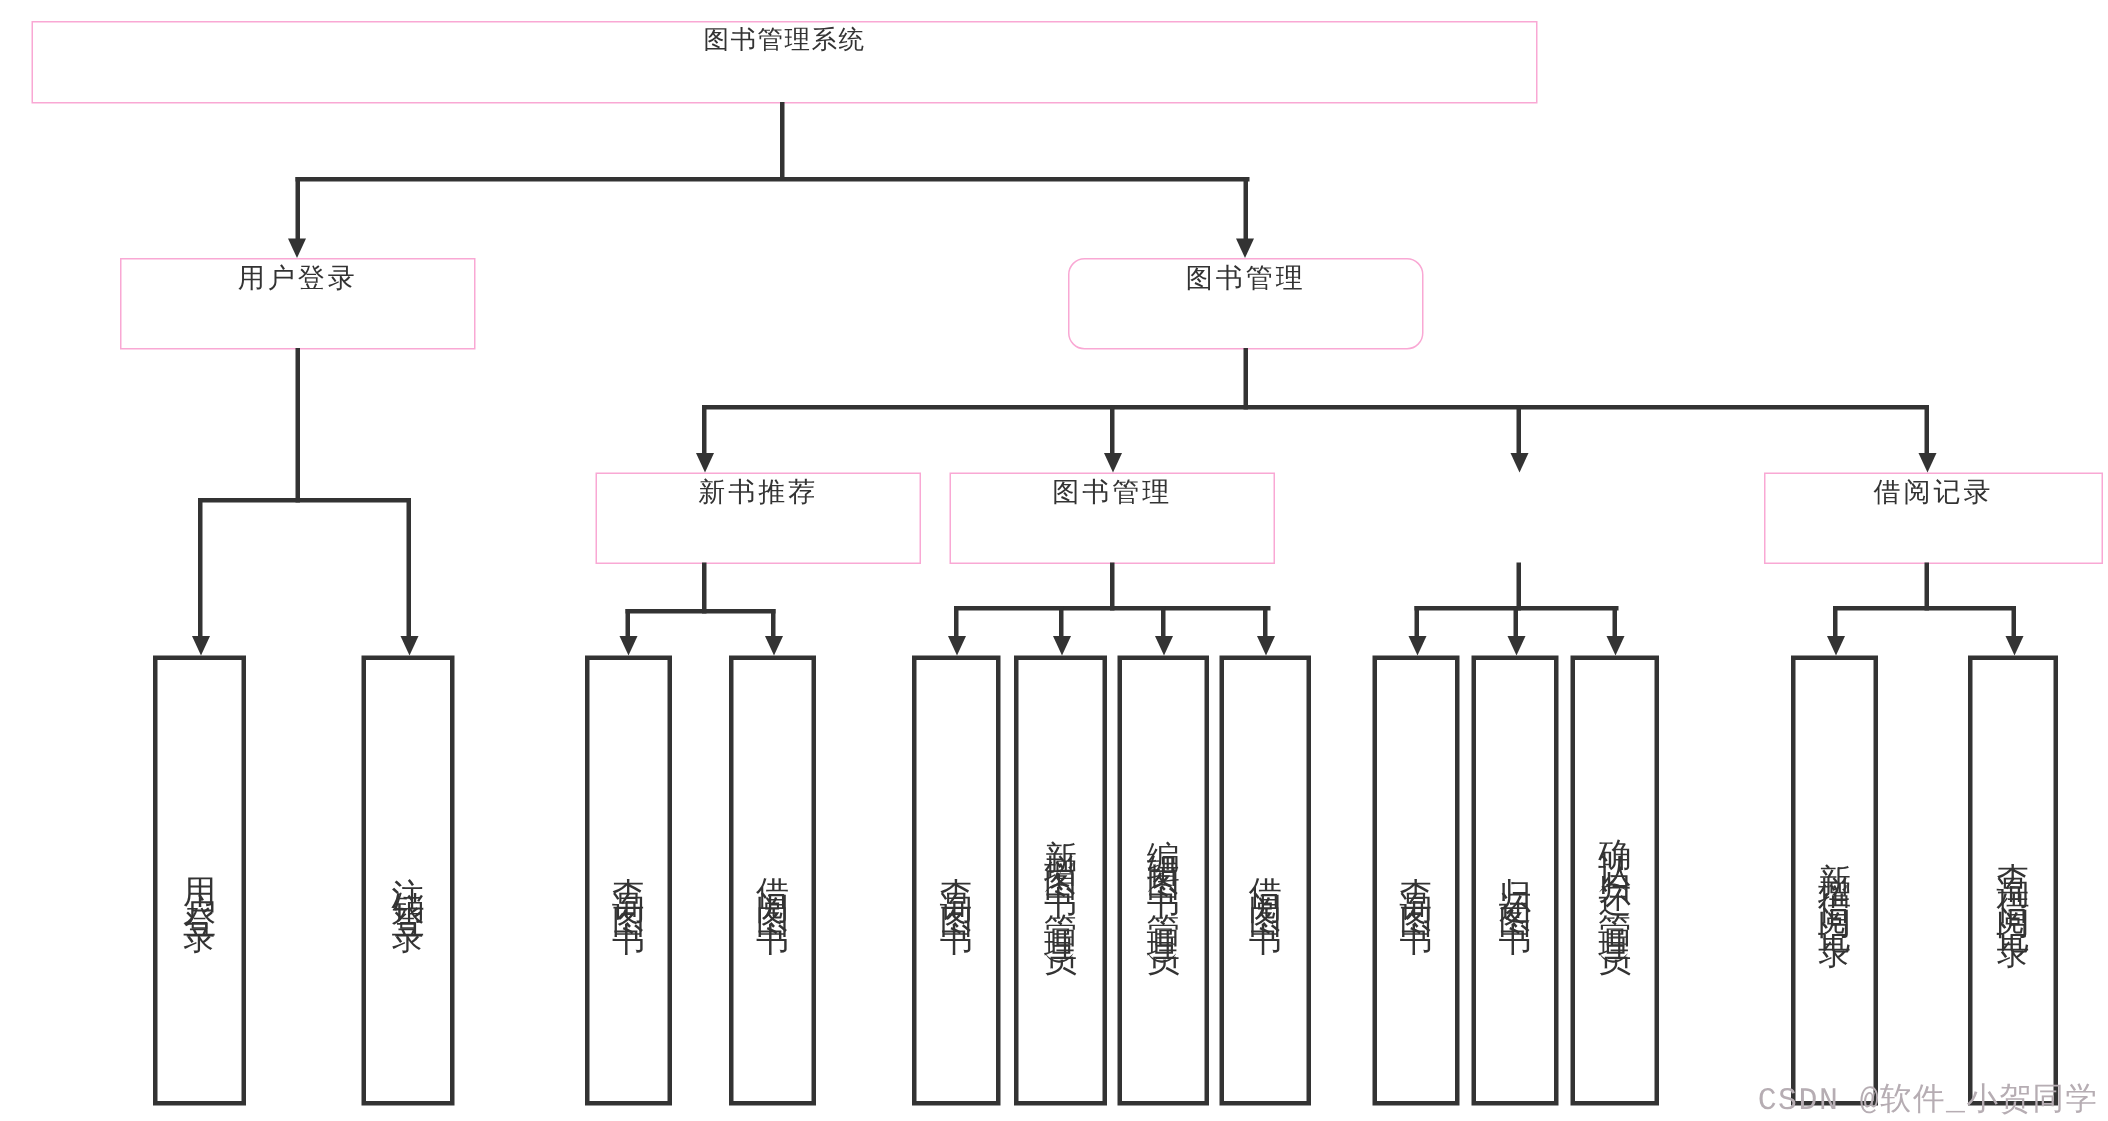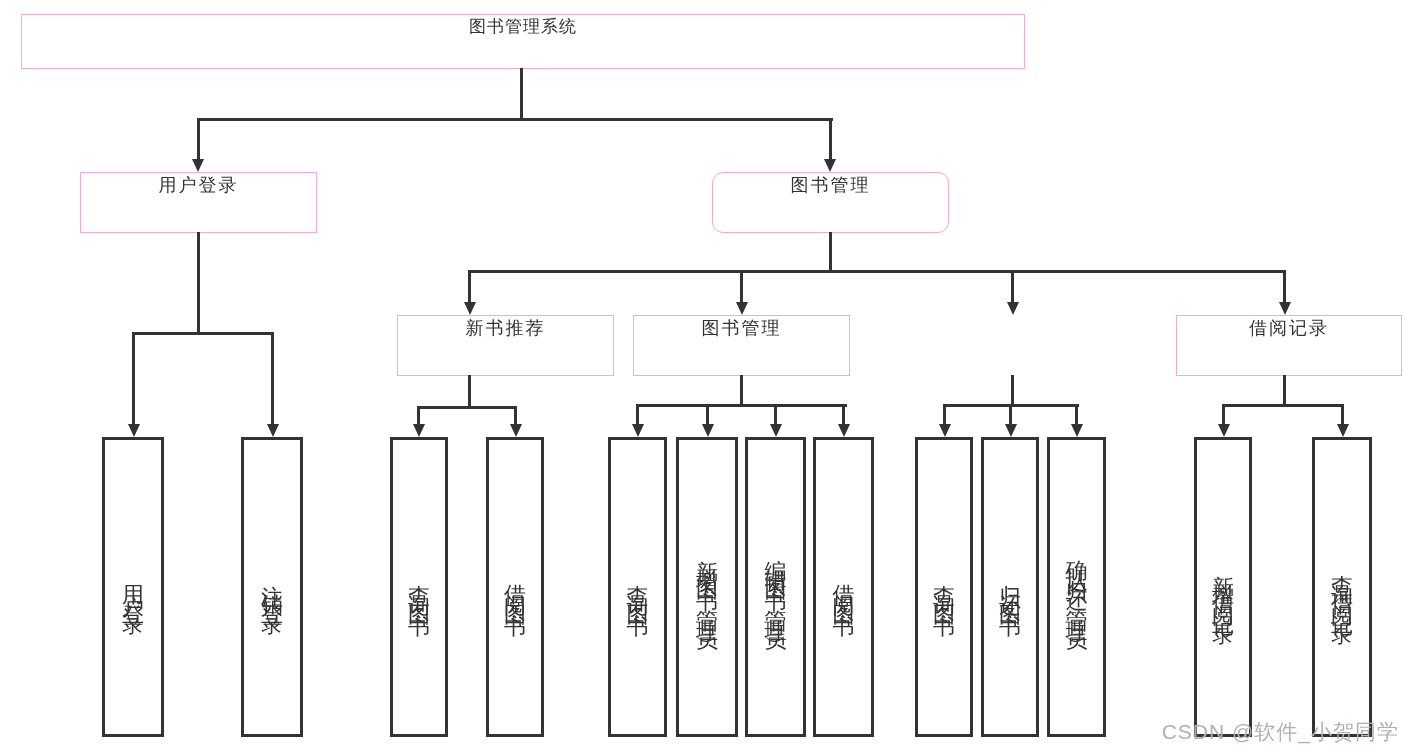--- a/index.html
+++ b/index.html
@@ -45,20 +45,21 @@
     border-top:13px solid #333333;
   }
   .watermark{
     position:absolute;
     right:6px;
     bottom:1px;
     font-size:21px;
     color:#b6adb3;
     letter-spacing:1px;
     white-space:nowrap;
+    font-family:Liberation Mono, monospace;
   }
 </style>
 </head>
 <body>
 
 <div class="stage">
 
   <div class="node h1" style="left:21px;top:14px;width:1004px;height:55px;">
     <span>图书管理系统</span>
   </div>

